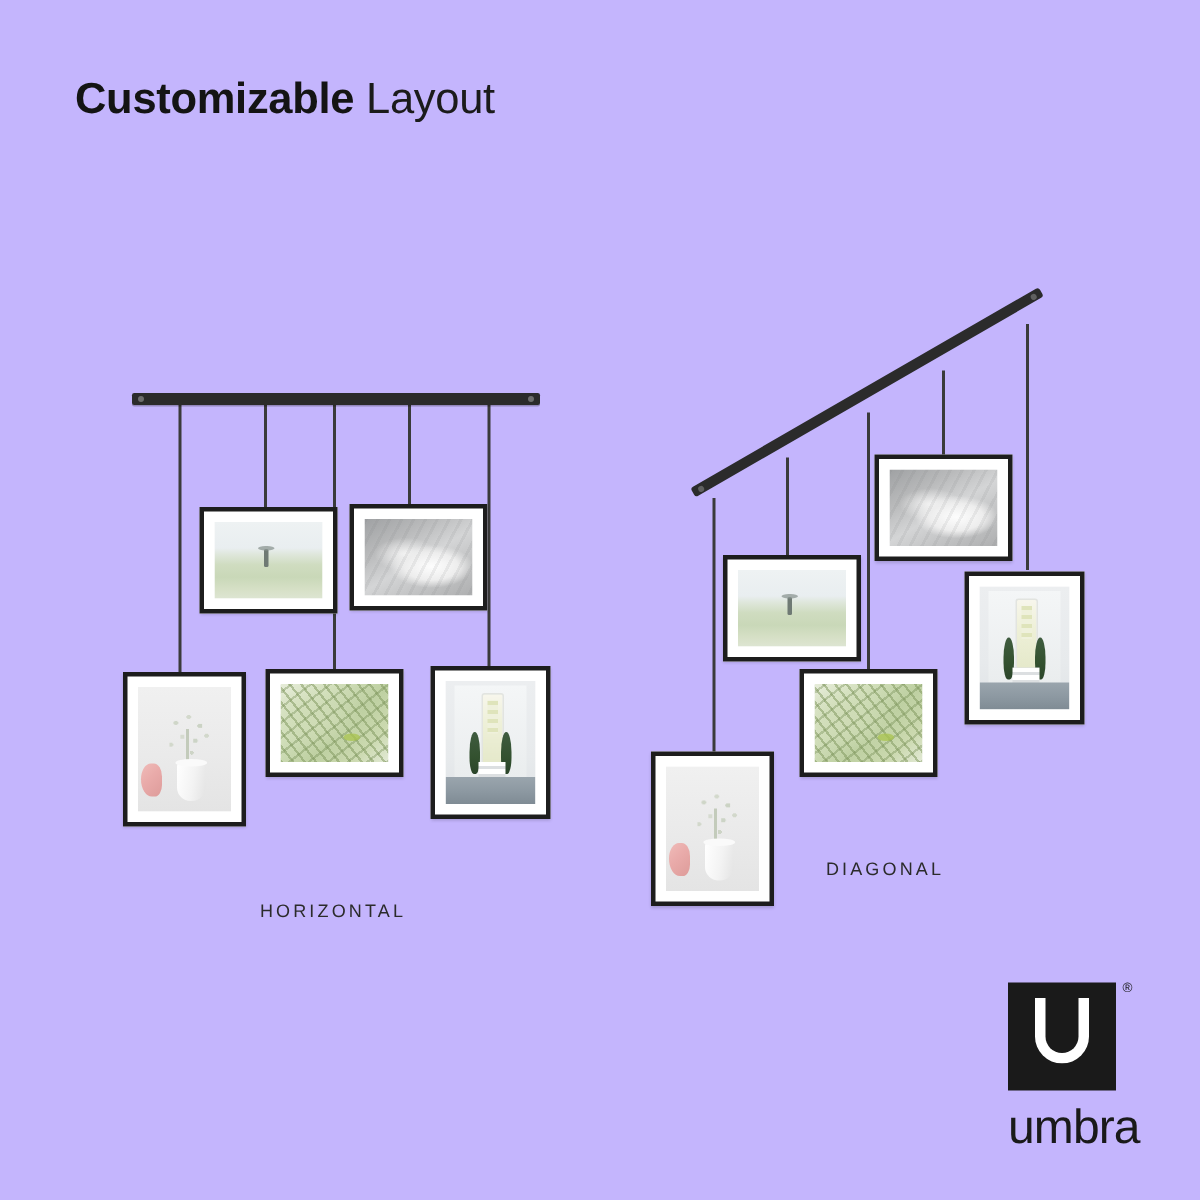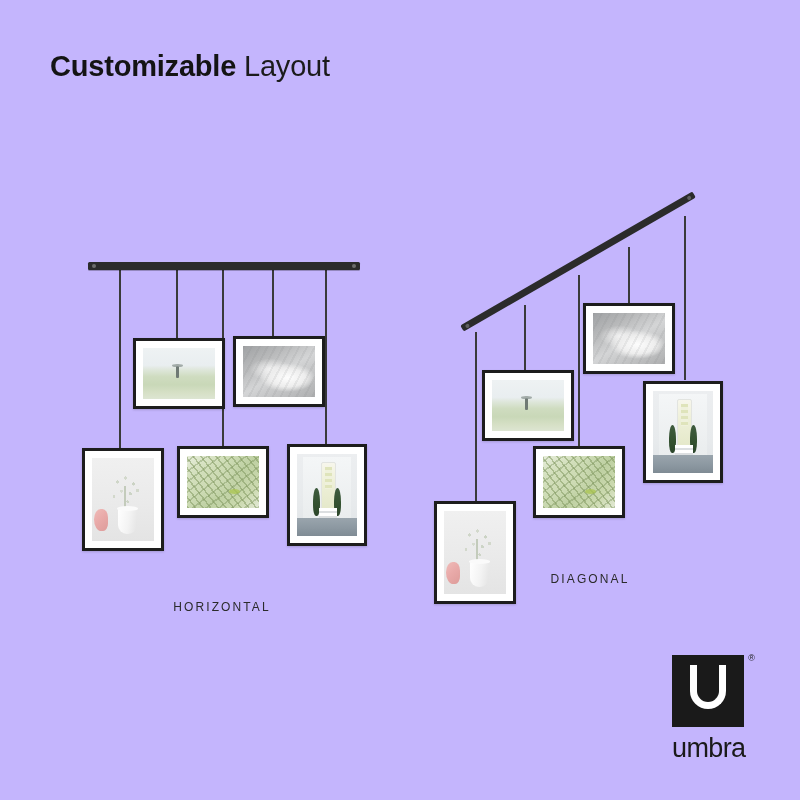--- a/index.html
+++ b/index.html
@@ -256,21 +256,21 @@
     box-sizing: border-box;
   }
   #logo .reg {
     position: absolute;
     right: -11px; top: -2px;
     font-size: 9px;
     color: #1a1a1a;
   }
   #logo .wordmark {
     margin-top: 6px;
-    font-size: 27px;
+    font-size: 32px;
     letter-spacing: -0.6px;
     color: #1a1a1a;
     text-align: center;
     width: 72px;
   }
 </style>
 </head>
 <body>
 
 <div id="page" style="background: #c4b5fd;">

